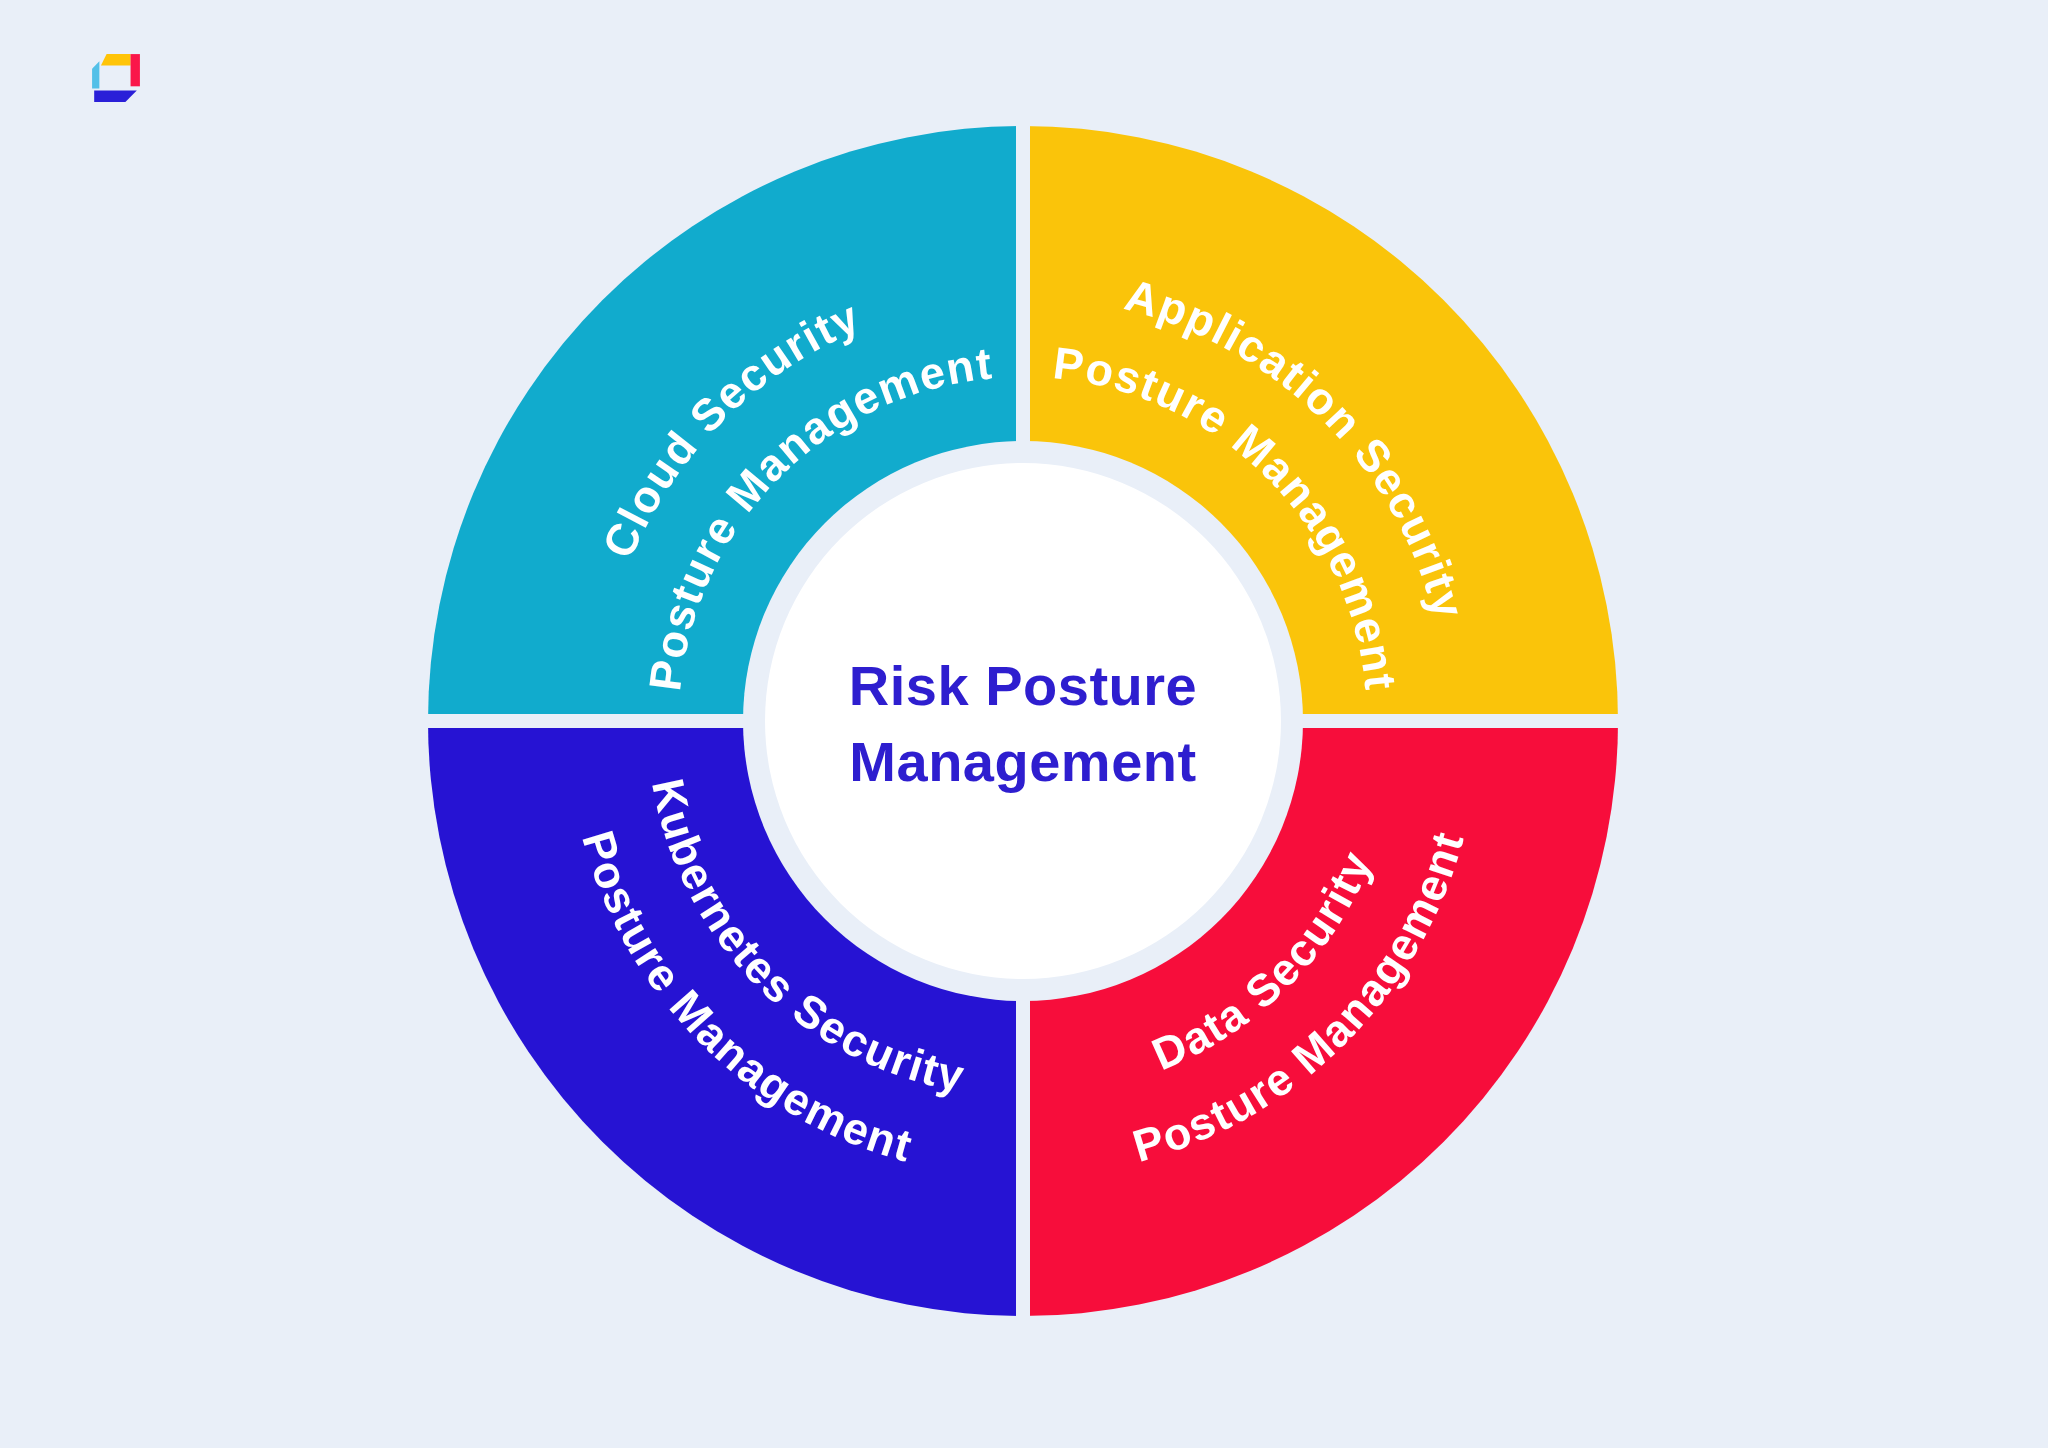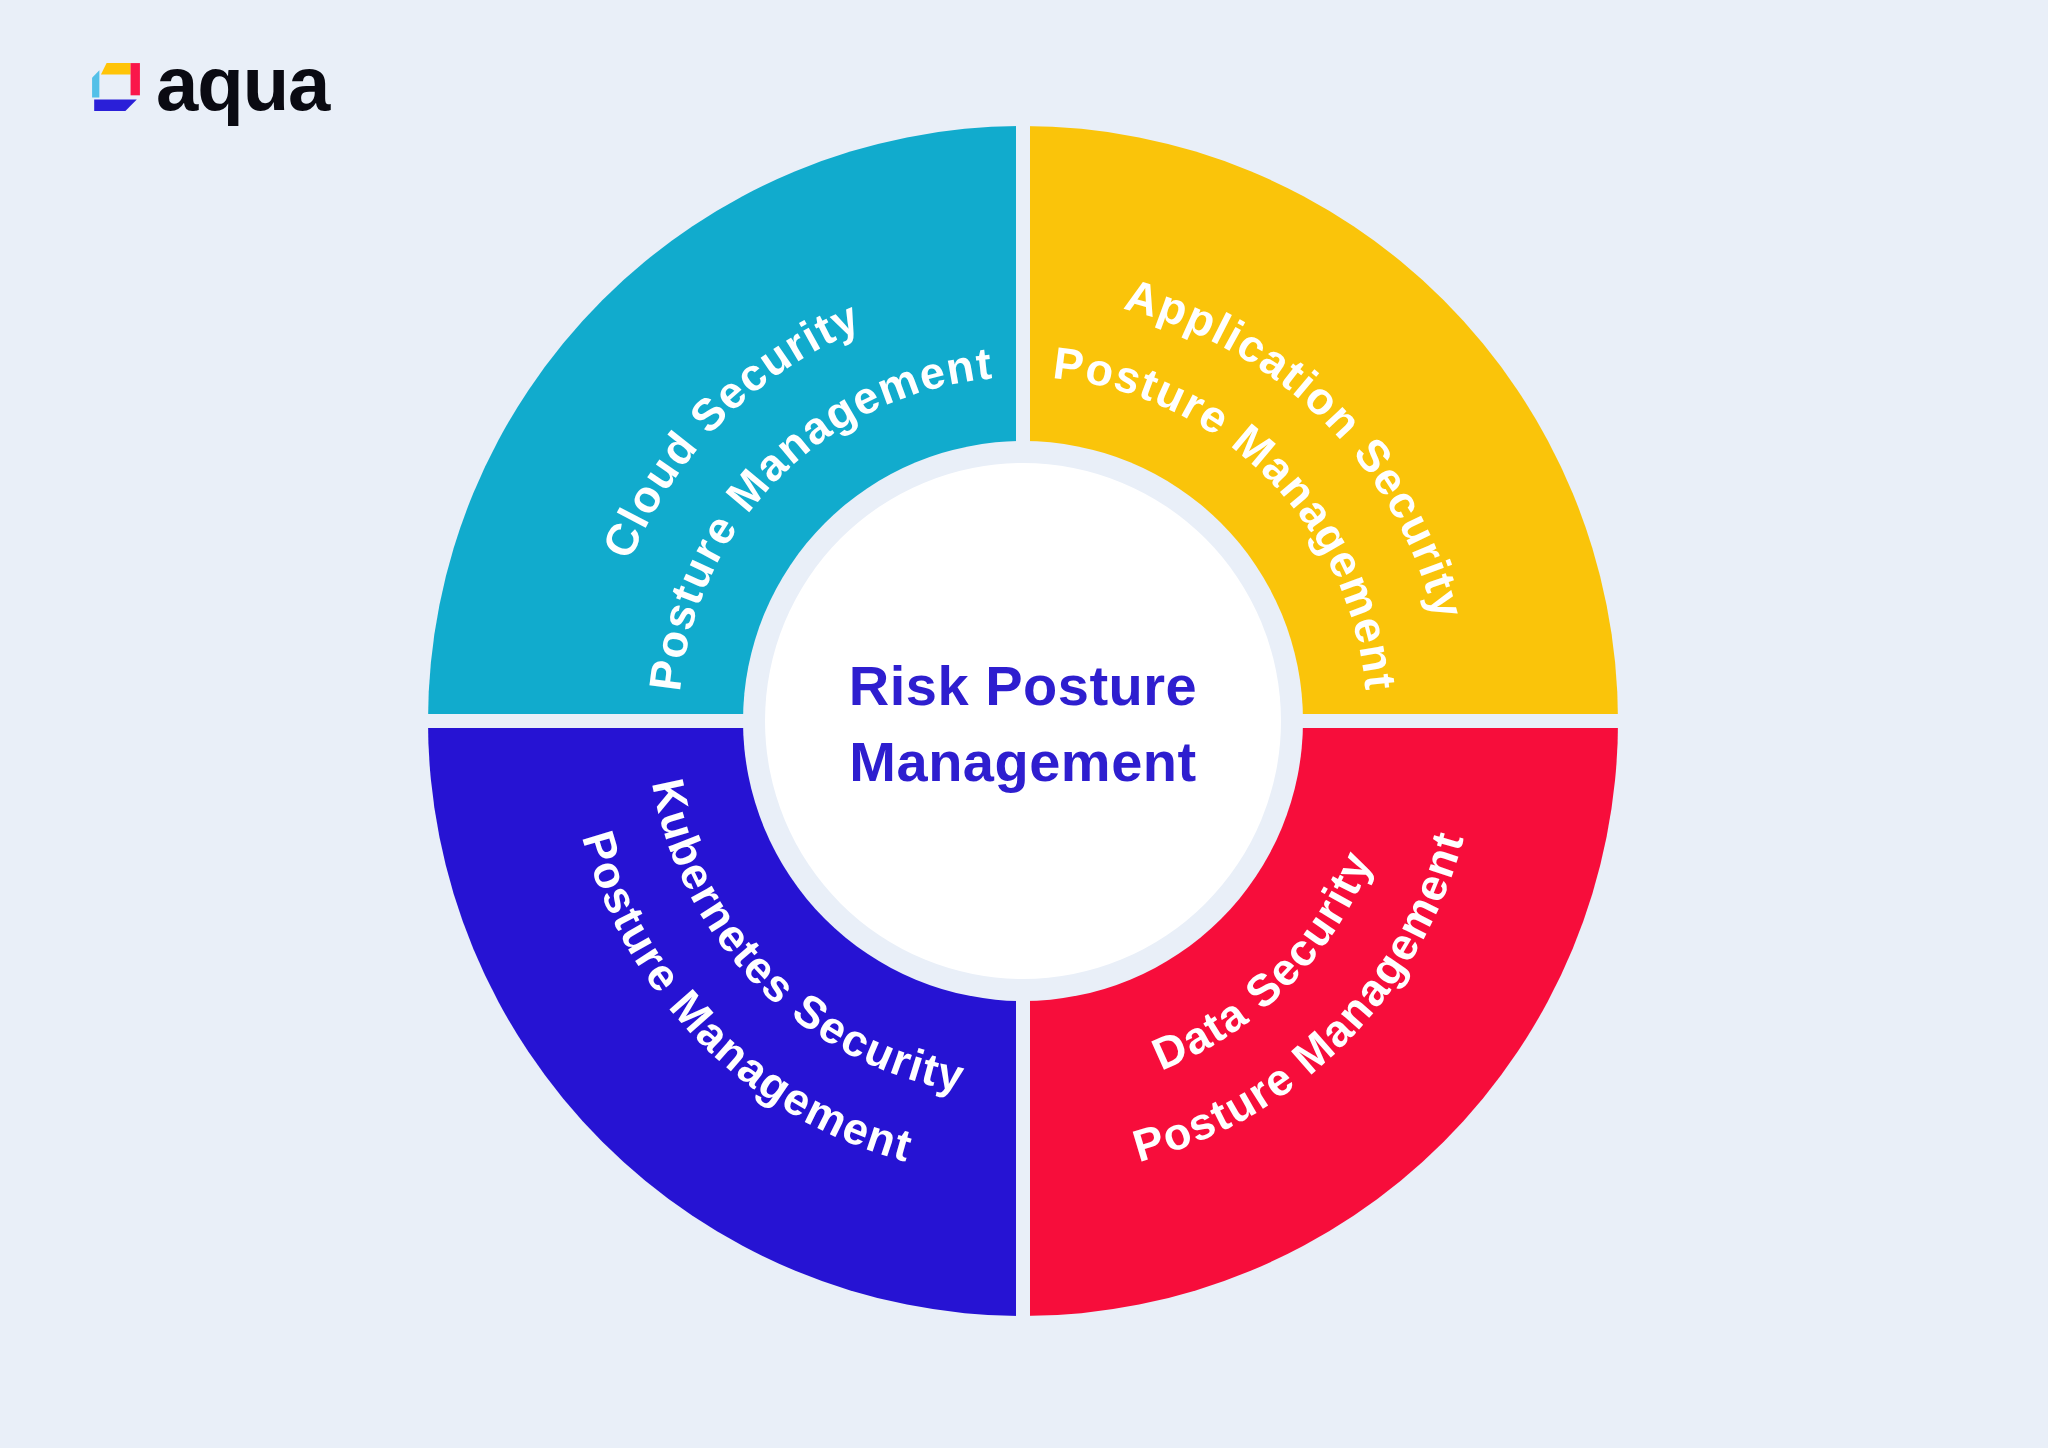--- a/index.html
+++ b/index.html
@@ -43,21 +43,20 @@
 </head>
 <body style="background-color: rgb(233, 239, 248);">
 
 <div class="logo">
   <svg class="logo-icon" viewBox="0 0 100 100" aria-hidden="true">
     <polygon points="32,4 78,4 78,26 21,26" fill="#FFC408"></polygon>
     <polygon points="78,4 96,4 96,66 78,66" fill="#FA164A"></polygon>
     <polygon points="4,32 18,18 18,70 4,70" fill="#53C0E8"></polygon>
     <polygon points="8,74 90,74 68,96 8,96" fill="#2A1FD8"></polygon>
   </svg>
-  <div class="logo-word" style="color: rgb(10, 10, 18);">aqua</div>
 </div>
 
 <svg class="diagram-svg" viewBox="0 0 2048 1448">
   <defs>
 
     <path id="arcTLouter" d="M 599,721 A 424,424 0 0 1 1023,297"></path>
     <path id="arcTLinner" d="M 679,721 A 344,344 0 0 1 1023,377"></path>
     <path id="arcTRouter" d="M 1023,297 A 424,424 0 0 1 1447,721"></path>
     <path id="arcTRinner" d="M 1023,377 A 344,344 0 0 1 1367,721"></path>
     <path id="arcBL1" d="M 647,721 A 376,376 0 0 0 1023,1097"></path>

